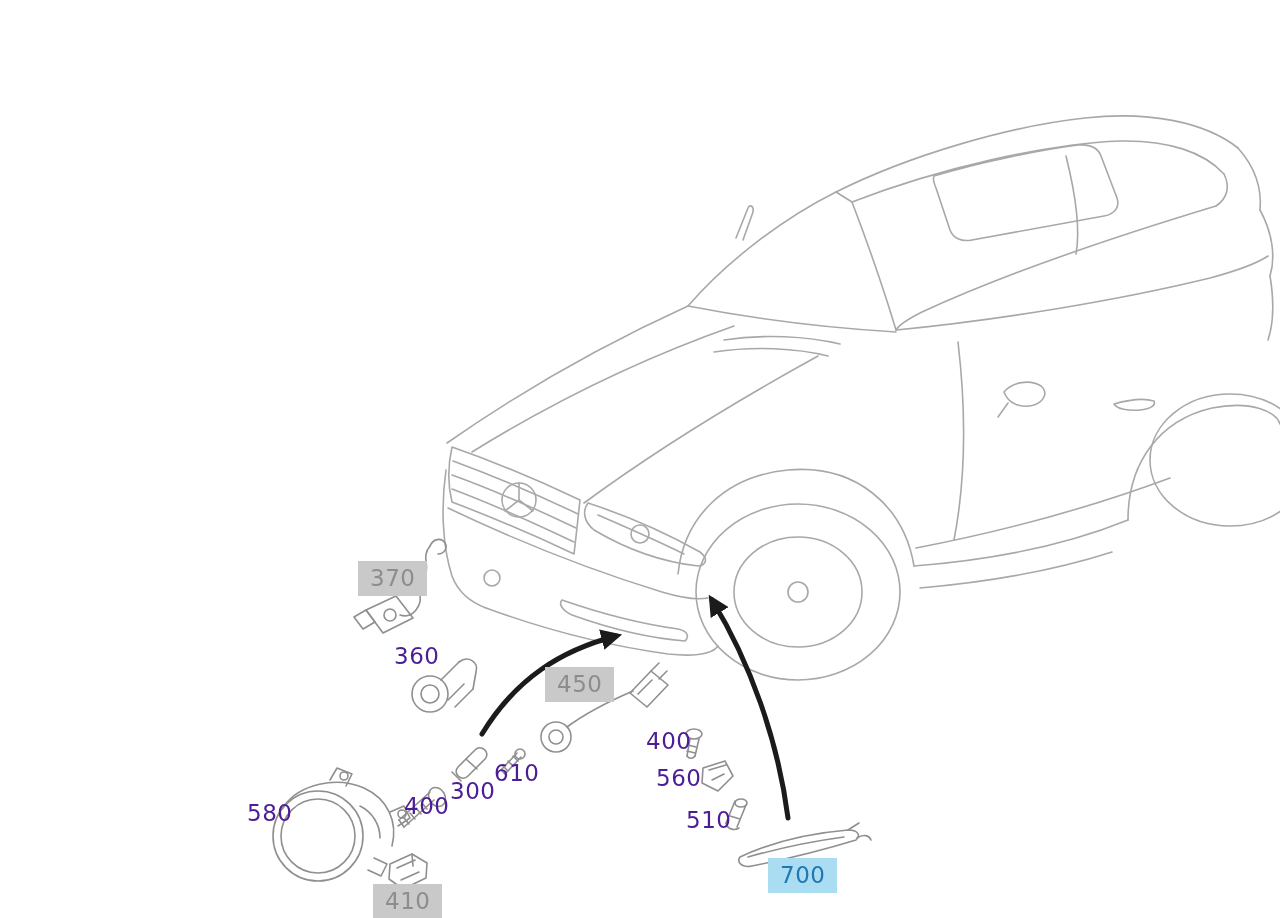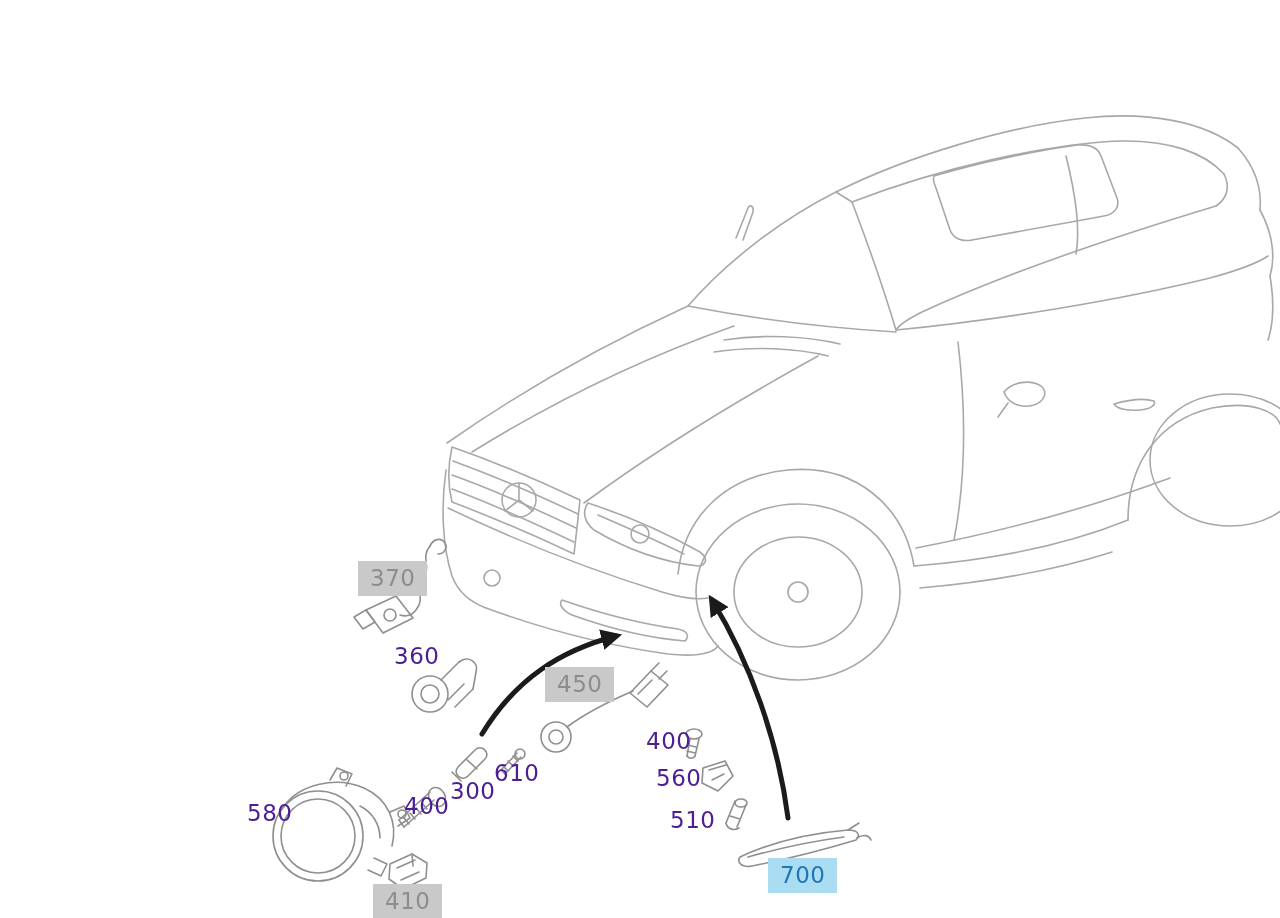--- a/index.html
+++ b/index.html
@@ -216,20 +216,20 @@
   </svg>
 
   <div>
     <div class="label gray-box" style="left:358px; top:561px;">370</div>
     <div class="label plain" style="left:394px; top:645px;">360</div>
     <div class="label gray-box" style="left:545px; top:667px;">450</div>
     <div class="label plain" style="left:450px; top:780px;">300</div>
     <div class="label plain" style="left:494px; top:762px;">610</div>
     <div class="label plain" style="left:646px; top:730px;">400</div>
     <div class="label plain" style="left:656px; top:767px;">560</div>
-    <div class="label plain" style="left:670px; top:809px;">510</div>
+    <div class="label plain" style="left:686px; top:809px;">510</div>
     <div class="label plain" style="left:247px; top:802px;">580</div>
     <div class="label plain" style="left:404px; top:795px;">400</div>
     <div class="label gray-box" style="left:373px; top:884px;">410</div>
     <div class="label blue-box" style="left:768px; top:858px;">700</div>
   </div>
 
 </div>
 
 </body></html>

